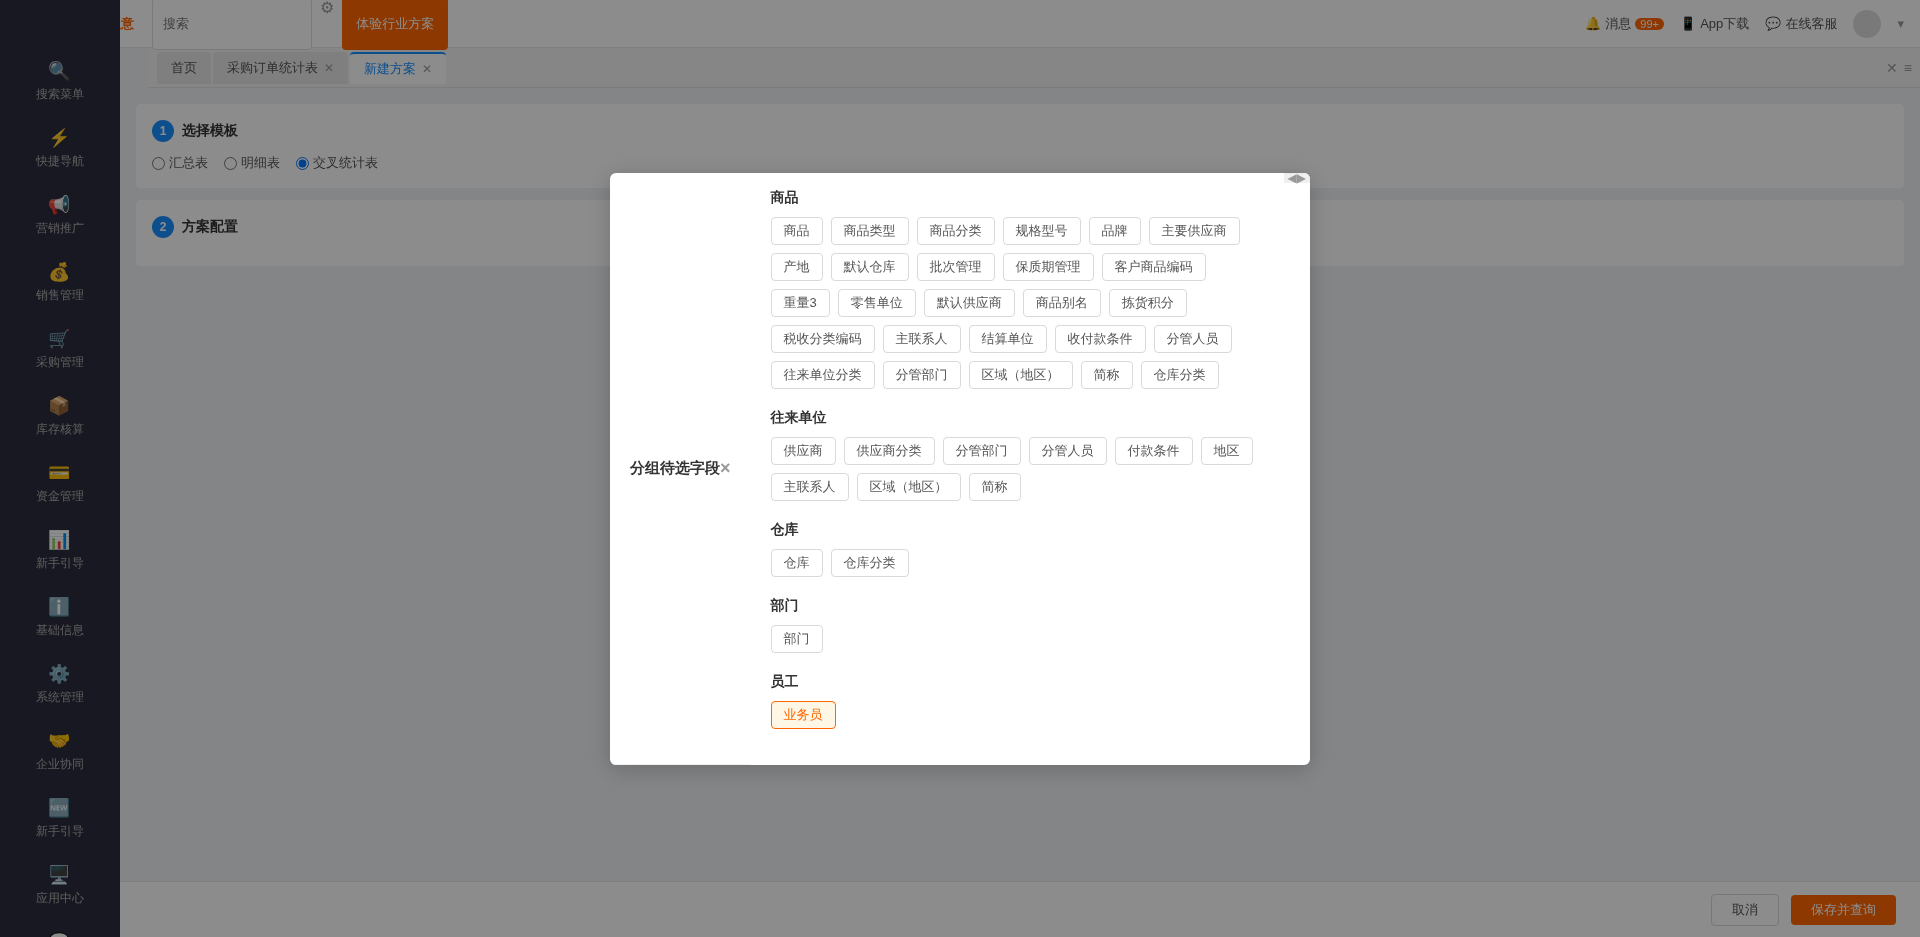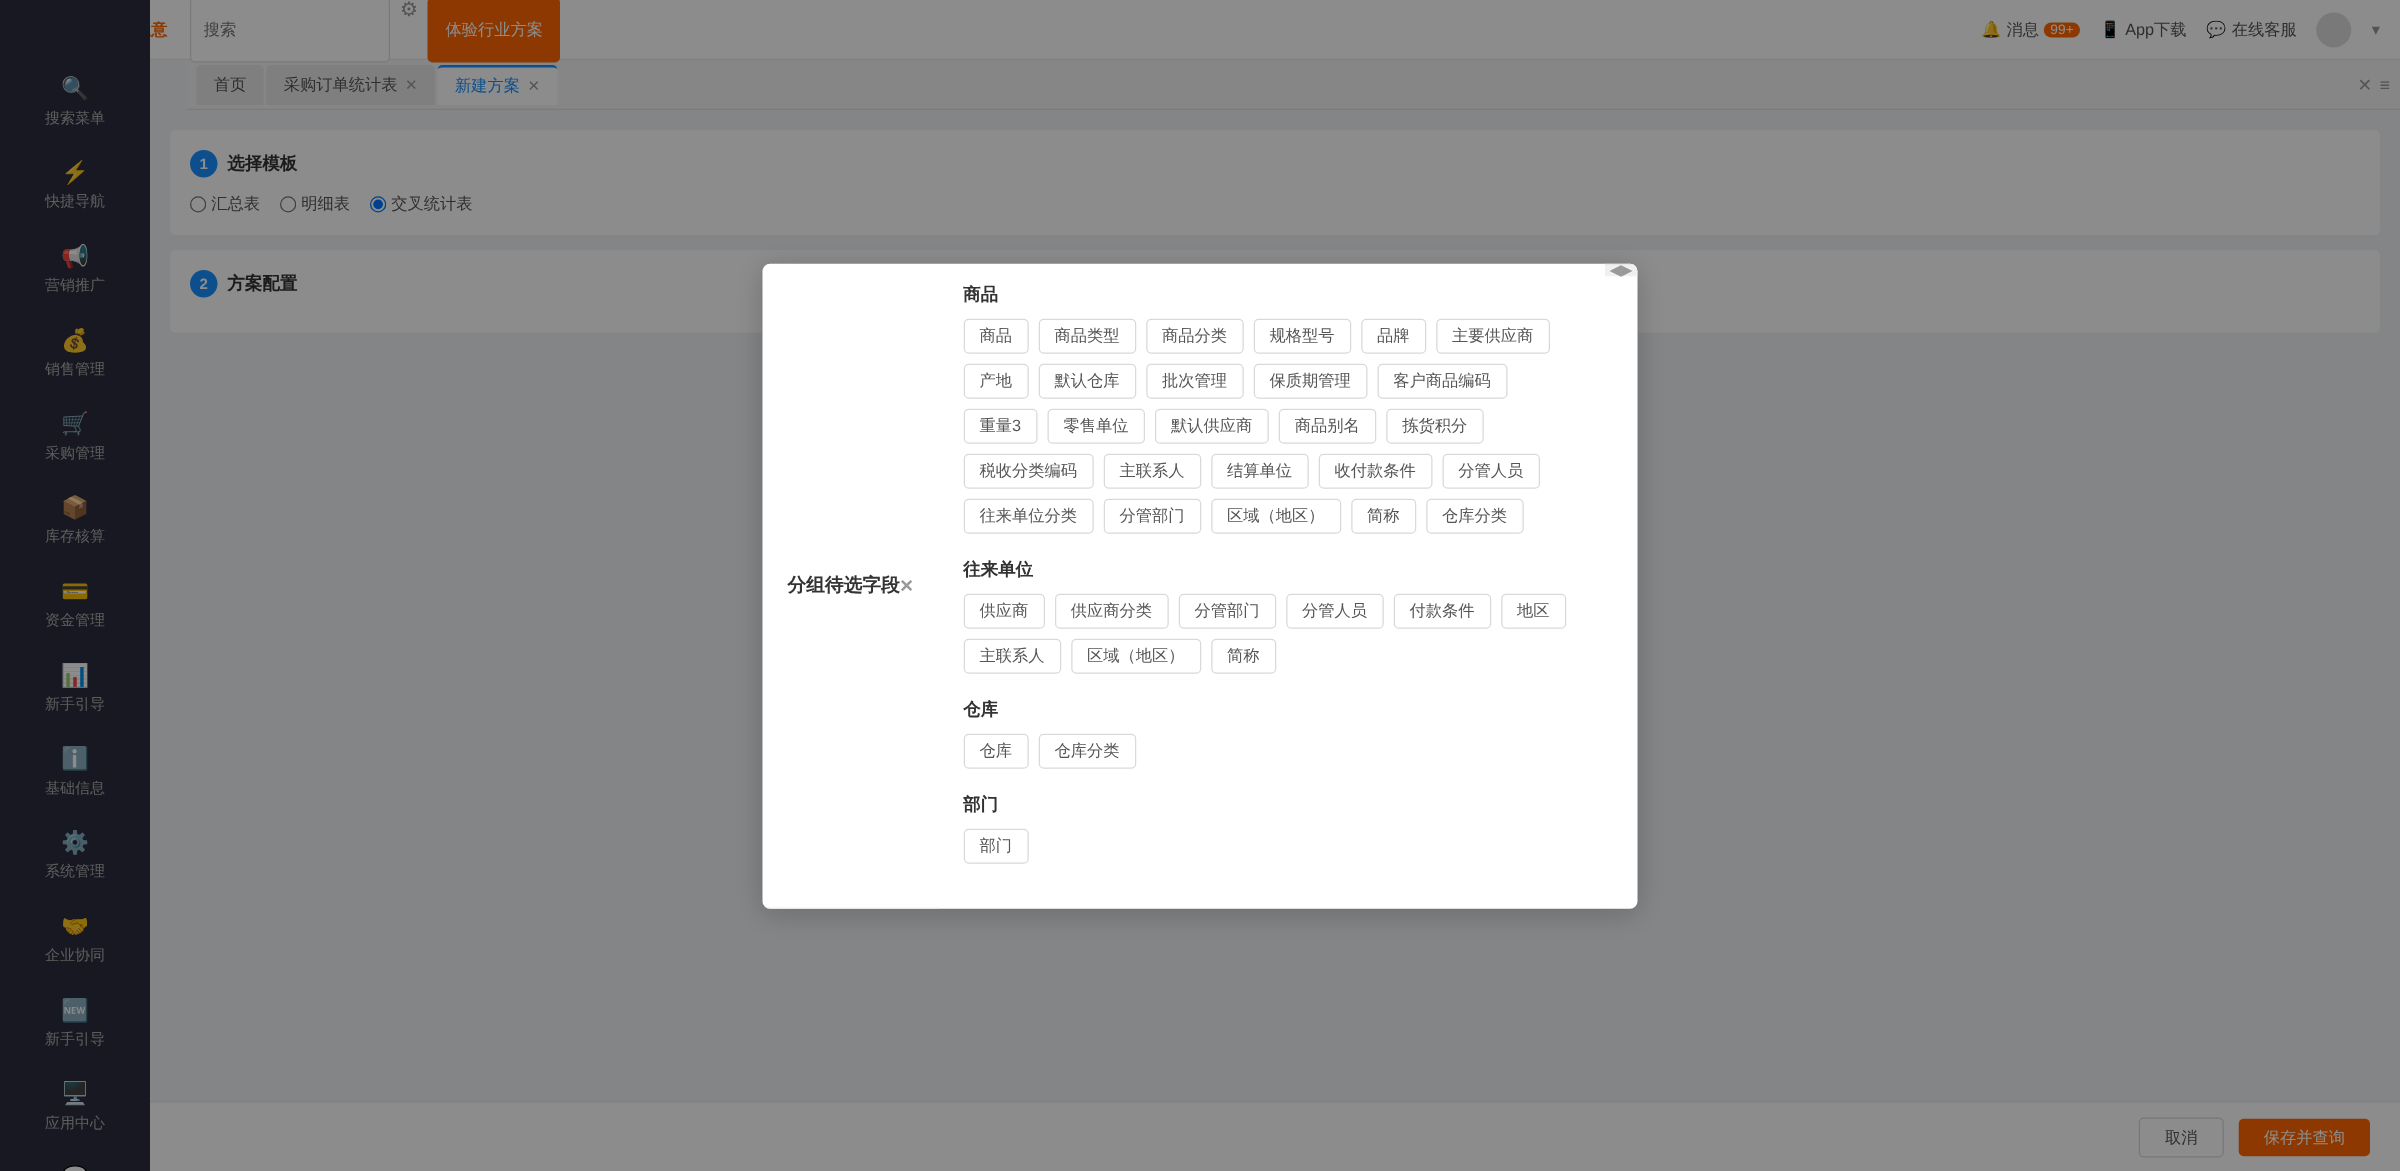--- a/index.html
+++ b/index.html
@@ -436,20 +436,26 @@
             <div class="field-tag">仓库</div>
             <div class="field-tag">仓库分类</div>
           </div>
         </div>
         <div class="field-section">
           <div class="field-section-title">部门</div>
           <div class="field-tags">
             <div class="field-tag">部门</div>
           </div>
         </div>
+        <div class="field-section">
+          <div class="field-section-title">员工</div>
+          <div class="field-tags">
+            <div class="field-tag selected orange">业务员</div>
+          </div>
+        </div>
       </div>
     <div class="modal-scrollbar">
       <span style="color:#999;font-size:12px;cursor:pointer;">◀</span>
       <div class="modal-scrollbar-track">
         <div class="modal-scrollbar-thumb"></div>
       </div>
       <span style="color:#999;font-size:12px;cursor:pointer;">▶</span>
     </div>
   </div>
 </div>

